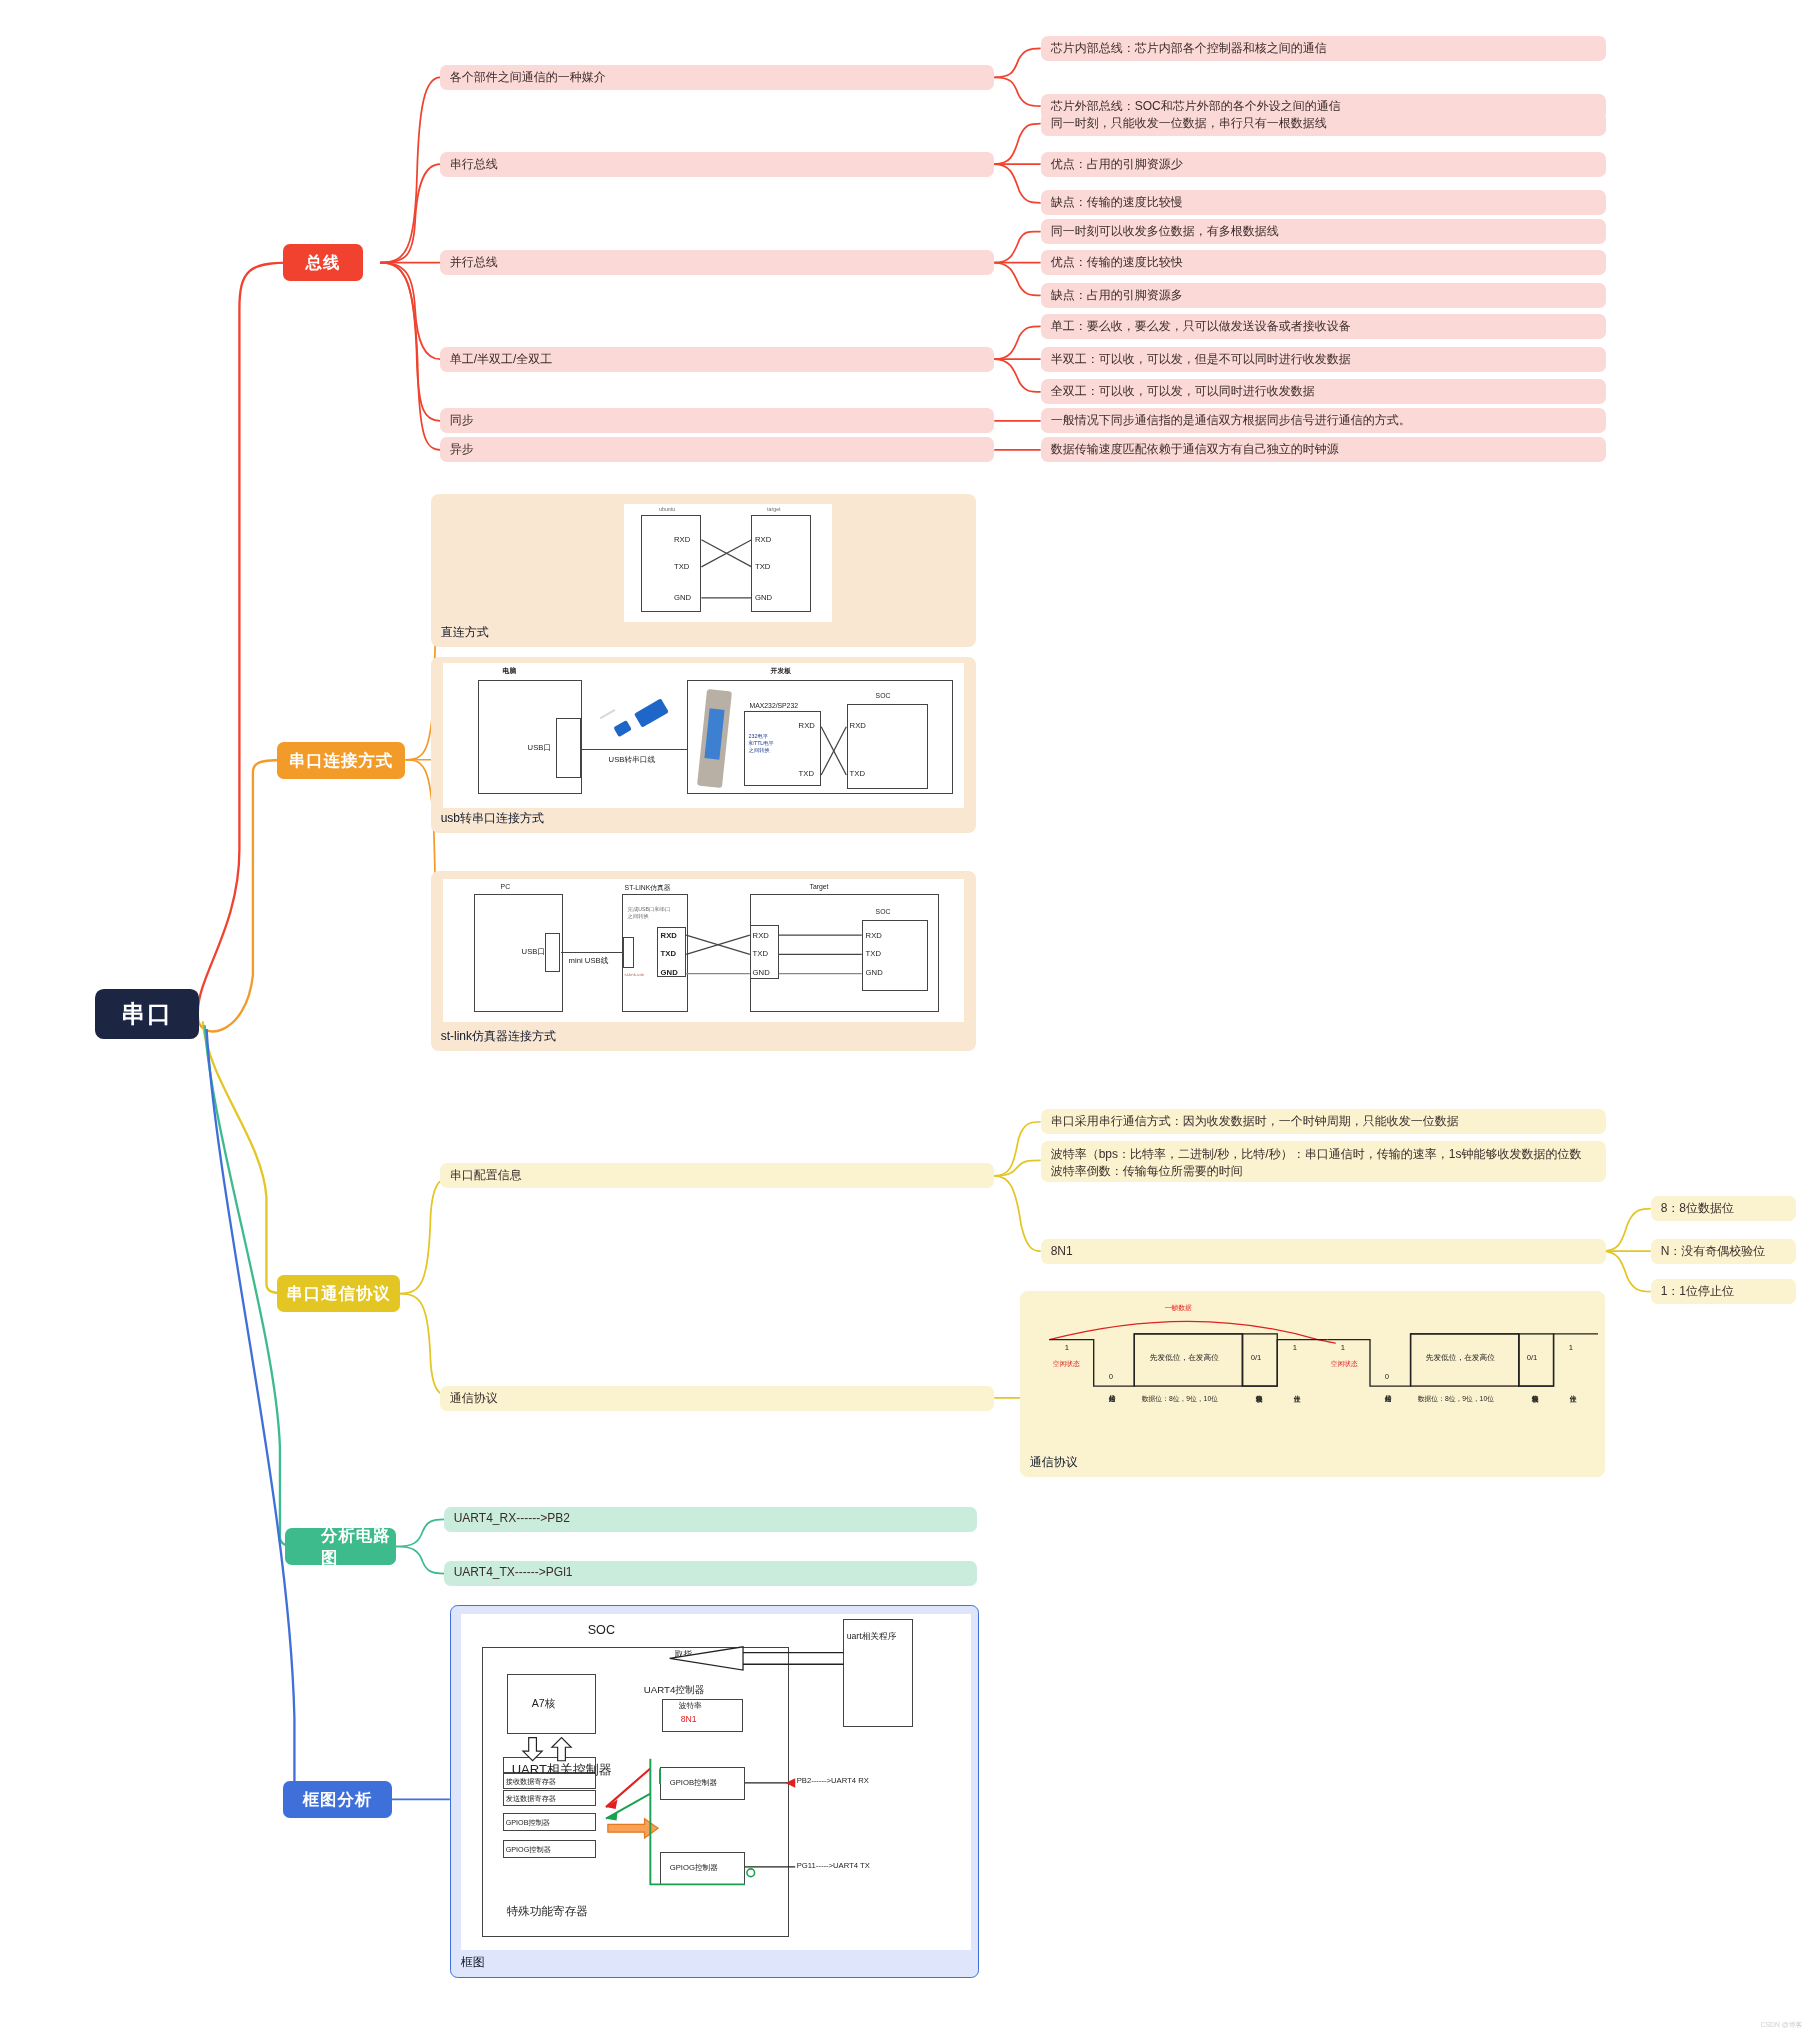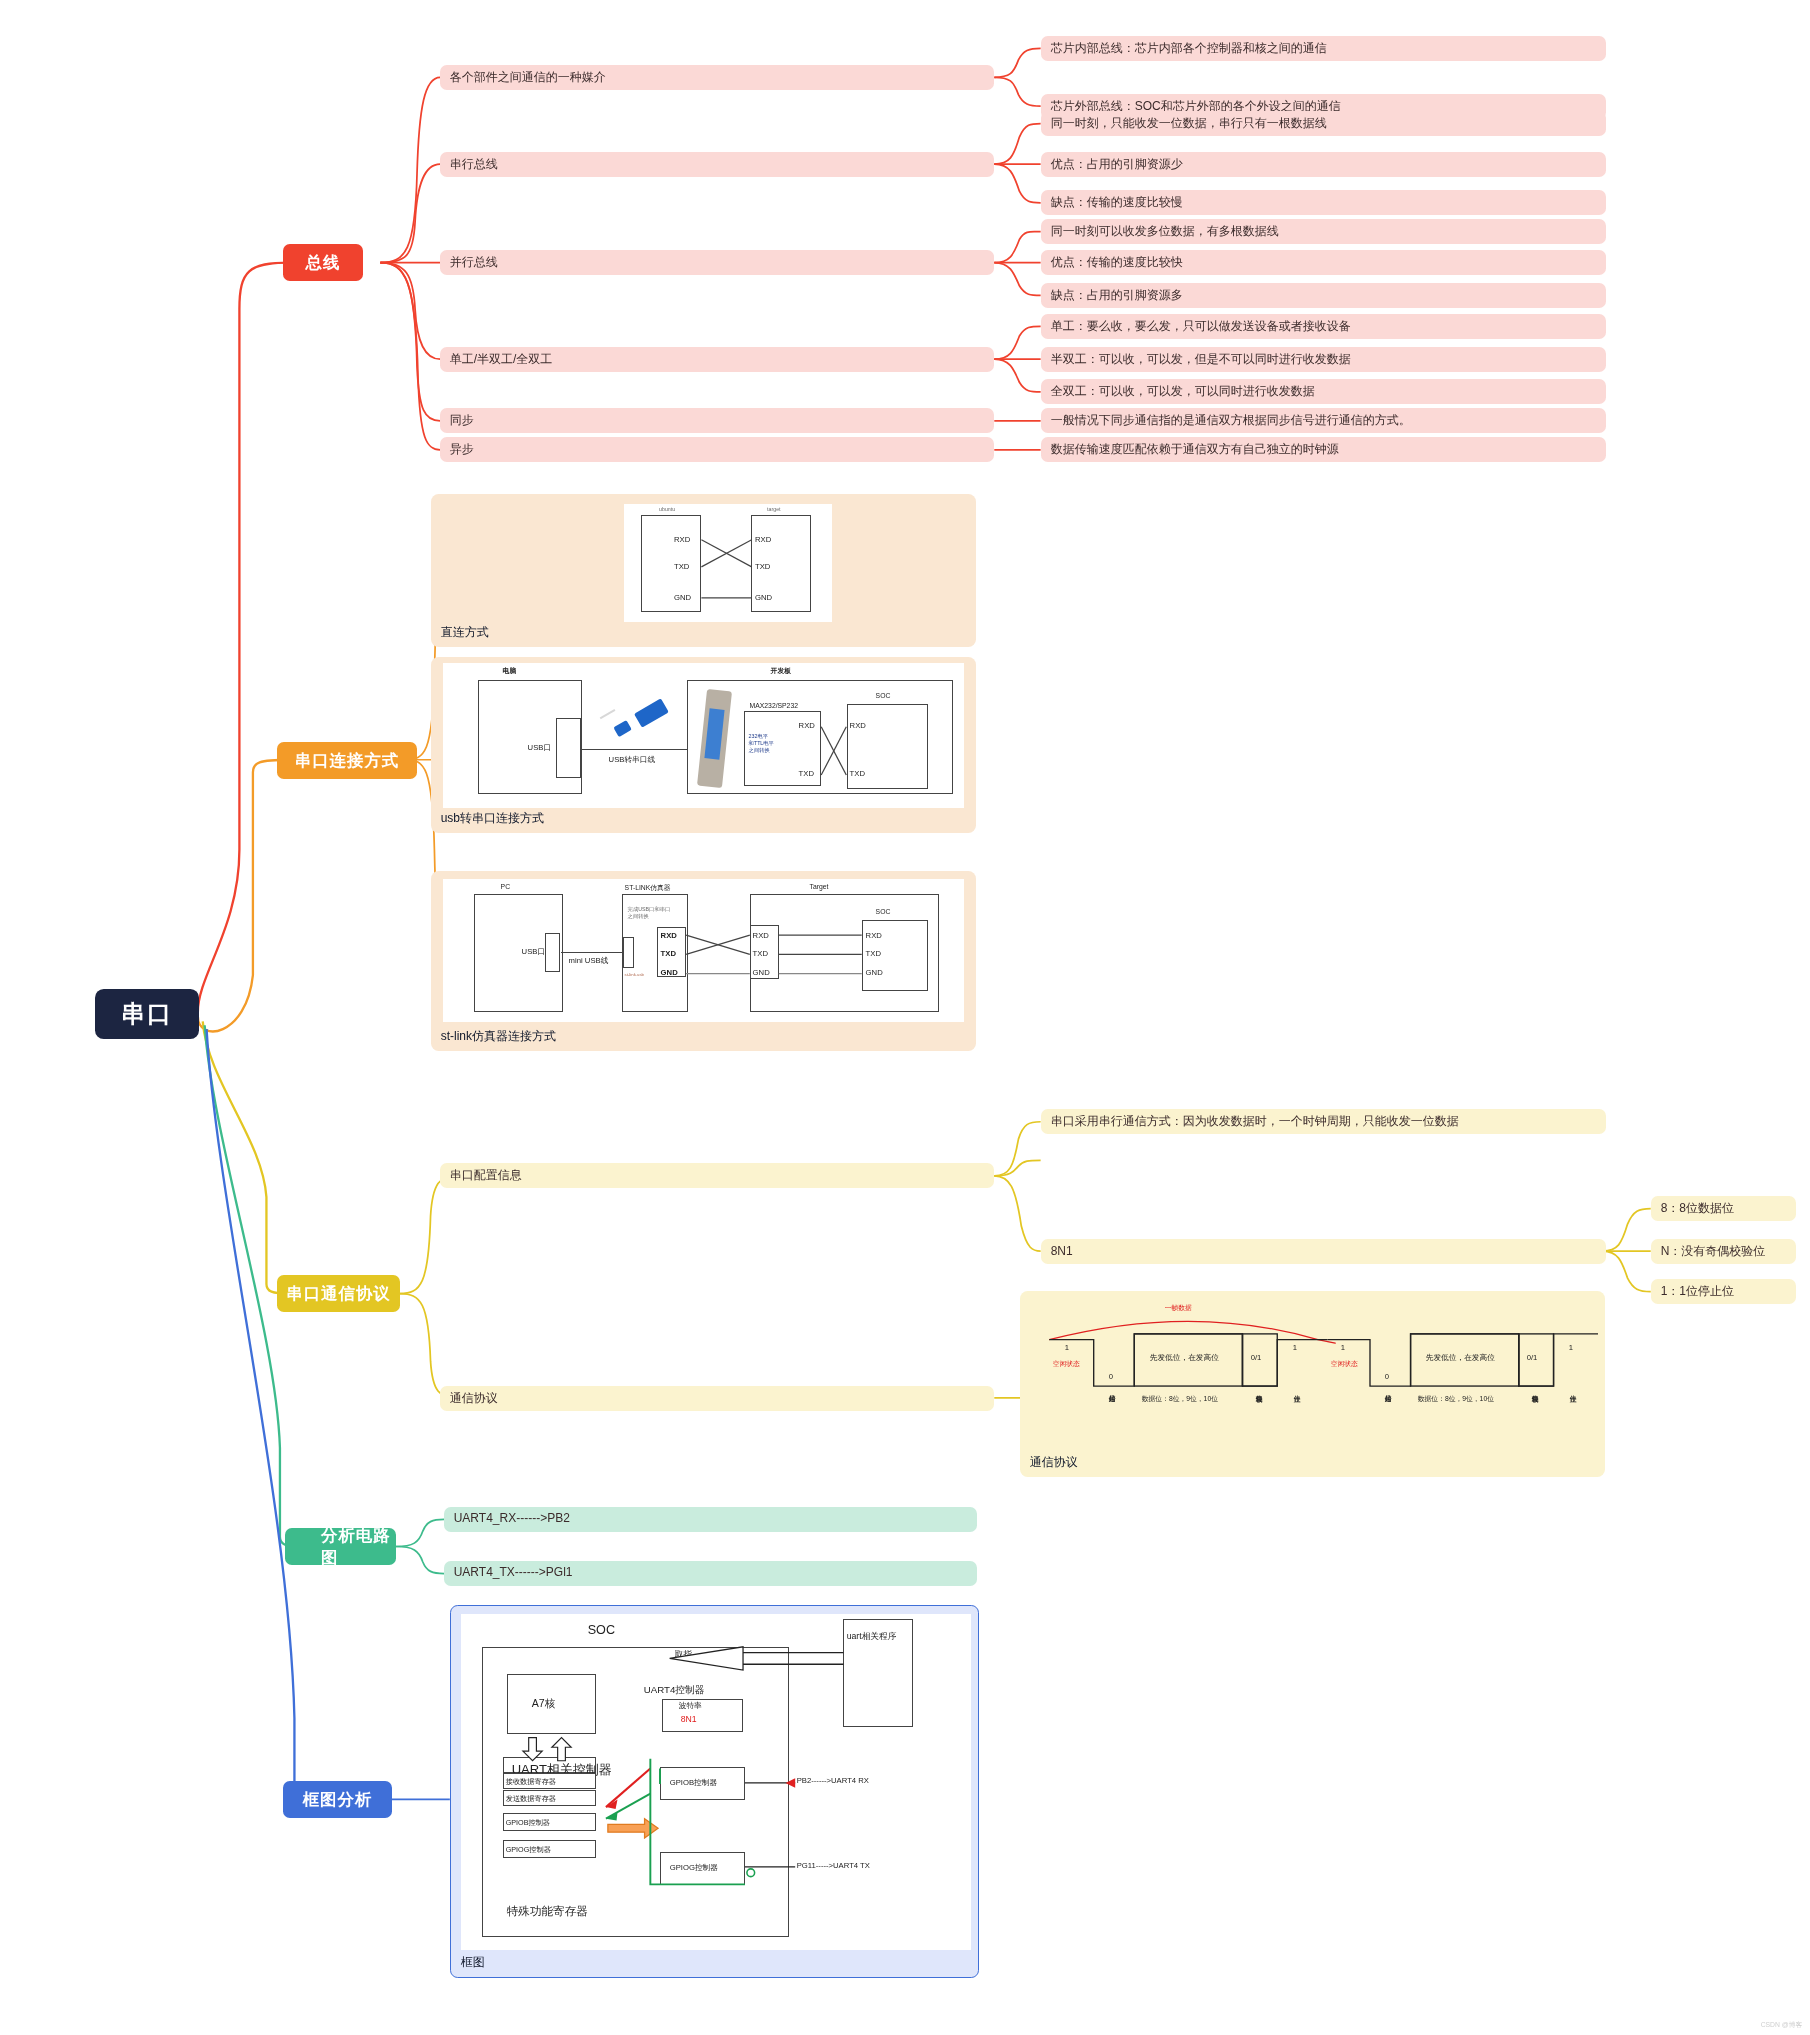--- a/index.html
+++ b/index.html
@@ -196,21 +196,21 @@
     <span class="node-text">全双工：可以收，可以发，可以同时进行收发数据</span>
   </div>
 
   <div class="node pill red" style="left:1041px; top:408px; width:565px; height:25px;">
     <span class="node-text">一般情况下同步通信指的是通信双方根据同步信号进行通信的方式。</span>
   </div>
   <div class="node pill red" style="left:1041px; top:437px; width:565px; height:25px;">
     <span class="node-text">数据传输速度匹配依赖于通信双方有自己独立的时钟源</span>
   </div>
 
-  <div class="node topic orange" style="left:277px; top:742px; width:140px; height:37px;">
+  <div class="node topic orange" style="left:277px; top:742px; width:128px; height:37px;">
     <span>串口连接方式</span>
   </div>
 
   <div class="imgcard" style="left:431px; top:494px; width:545px; height:153px;">
     <div class="inner" style="left:193px; top:9.7px; width:208px; height:118px;">
       <div class="diag" style="left:0;top:0;width:208px;height:118px;">
         <div class="dlbl xs" style="left:35px; top:1.9px;">ubuntu</div>
         <div class="dlbl xs" style="left:143px; top:1.9px;">target</div>
         <div class="dbox" style="left:17.4px; top:11.6px; width:60px; height:97px;"></div>
         <div class="dbox" style="left:127px; top:11.6px; width:60px; height:97px;"></div>
@@ -315,20 +315,24 @@
 
   <div class="node pill yellow" style="left:440px; top:1163px; width:554px; height:25px;">
     <span class="node-text">串口配置信息</span>
   </div>
   <div class="node pill yellow" style="left:440px; top:1386px; width:554px; height:25px;">
     <span class="node-text">通信协议</span>
   </div>
 
   <div class="node pill yellow" style="left:1041px; top:1109px; width:565px; height:25px;">
     <span class="node-text">串口采用串行通信方式：因为收发数据时，一个时钟周期，只能收发一位数据</span>
+  </div>
+  <div class="node pill yellow" style="left:1041px; top:1141px; width:565px; height:41px; align-items:flex-start;">
+    <span class="node-text" style="font-size:12px;">波特率（bps：比特率，二进制/秒，比特/秒）：串口通信时，传输的速率，1s钟能够收发数据的位数
+波特率倒数：传输每位所需要的时间</span>
   </div>
   <div class="node pill yellow" style="left:1041px; top:1239px; width:565px; height:25px;">
     <span class="node-text">8N1</span>
   </div>
 
   <div class="node pill yellow" style="left:1651px; top:1196px; width:145px; height:25px;">
     <span class="node-text">8：8位数据位</span>
   </div>
   <div class="node pill yellow" style="left:1651px; top:1239px; width:145px; height:25px;">
     <span class="node-text">N：没有奇偶校验位</span>

